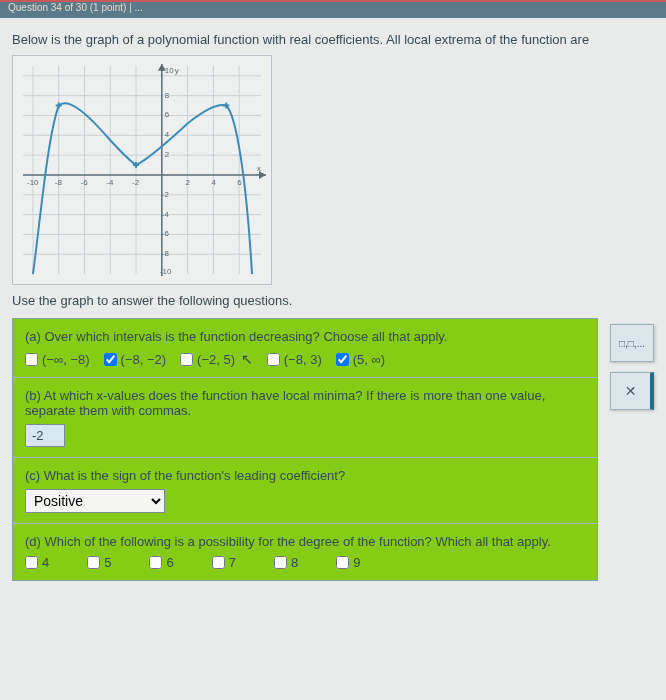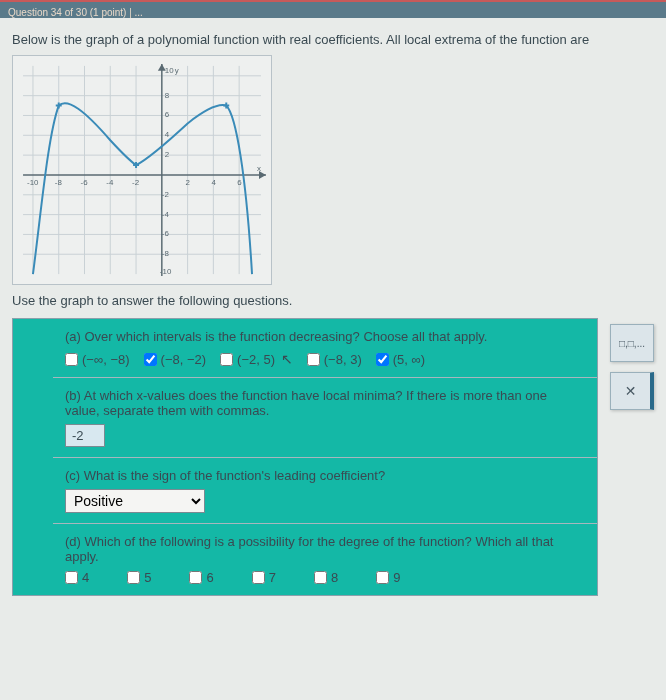--- a/index.html
+++ b/index.html
@@ -10,42 +10,41 @@
     height: 700px;
     overflow: hidden;
     font-size: 13px;
     color: #3a4a52;
   }
   .header-bar {
     background: #5a7a8a;
     height: 18px;
     border-top: 2px solid #c85a5a;
     display: flex;
-    align-items: flex-end;
+    align-items: flex-start;
     padding: 0 8px;
     color: #e8d8c8;
     font-size: 10px;
   }
   .content { padding: 8px 12px; }
   .intro { margin: 6px 0 8px 0; font-size: 13px; }
   .graph-box {
     width: 260px; height: 230px;
     border: 1px solid #b8c2c8;
     background: #eef0ef;
     position: relative;
     margin-bottom: 6px;
   }
   .graph-box svg { width: 100%; height: 100%; }
   .subhead { margin: 8px 0 10px 0; }
   .questions-row { display: flex; gap: 12px; align-items: flex-start; }
   .questions {
     flex: 1;
     border: 1.5px solid #8aa0ab;
-    background: #14b8a6;
-    padding-left: 40px;
+    background: #84cc16;
   }
   .qsection { border-bottom: 1.5px solid #a8b6bd; padding: 10px 12px; }
   .qsection:last-child { border-bottom: none; }
   .choices { margin-top: 8px; display: flex; flex-wrap: wrap; gap: 14px; align-items: center; }
   .choice { display: flex; align-items: center; gap: 4px; font-size: 13px; }
   .choice input[type="checkbox"] { width: 13px; height: 13px; }
   .cursor { font-size: 14px; margin-left: -8px; margin-top: -2px; }
   .input-box {
     border: 1px solid #7a8a92; background: #f5f5f3;
     padding: 3px 6px; margin-top: 6px; display: inline-block;

